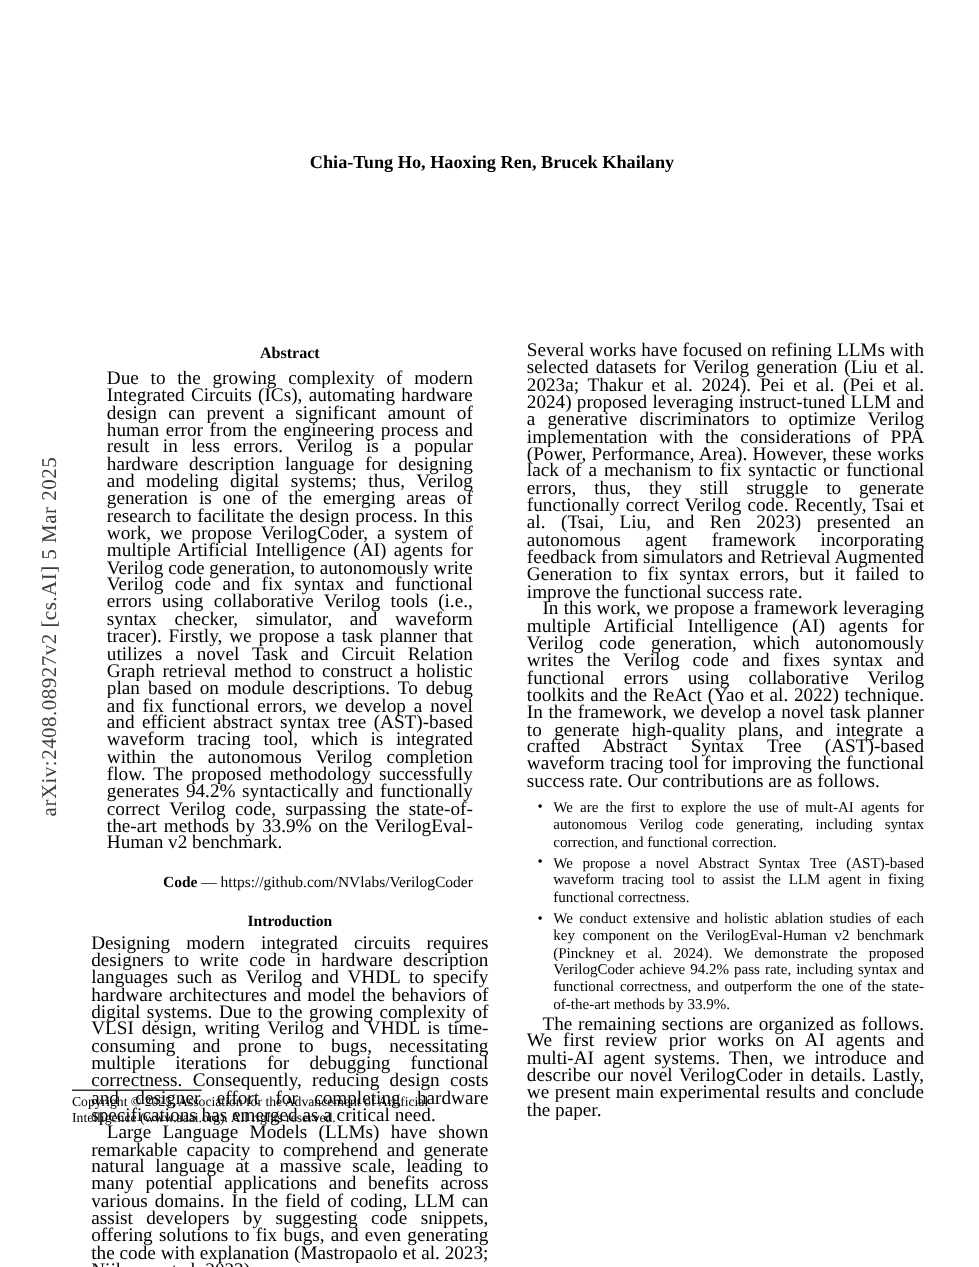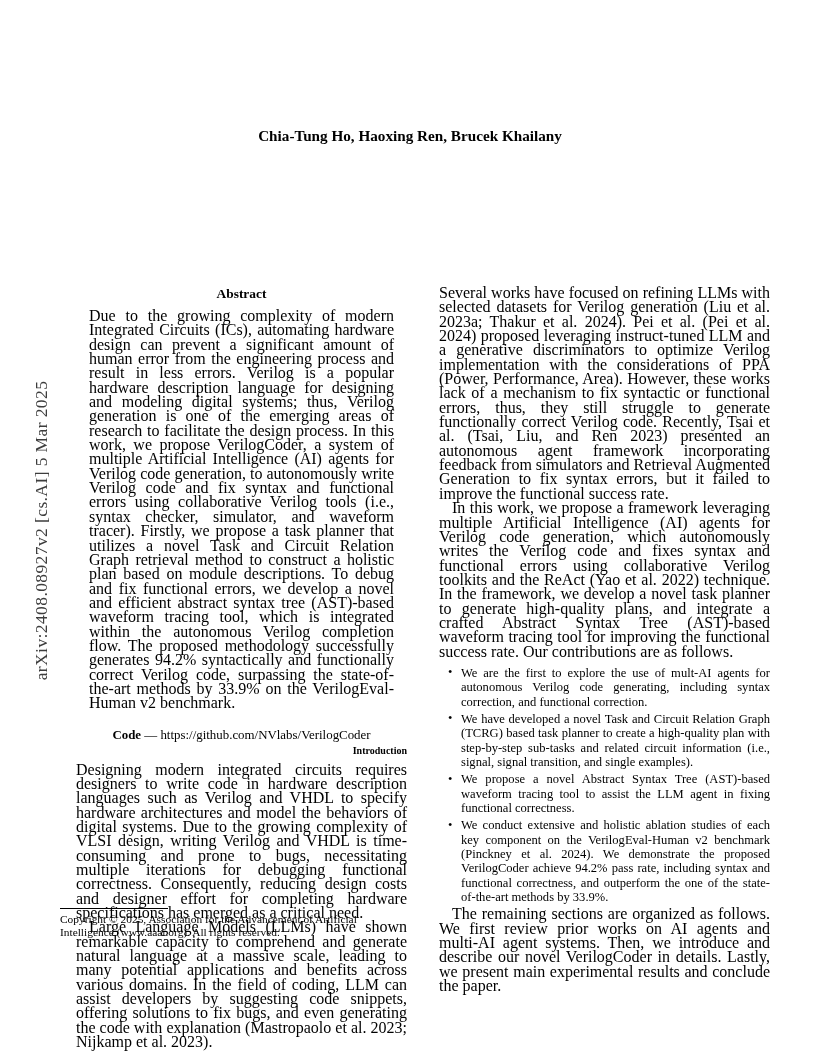--- a/index.html
+++ b/index.html
@@ -83,44 +83,44 @@
   .col-right { left: 363px; }
 
   .section-head {
     text-align: center;
     font-size: 13.4px;
     font-weight: bold;
     line-height: 16px;
     margin: 0 0 7px 0;
   }
   .section-head.intro {
-    font-size: 10px;
+    font-size: 13px;
+    margin-top: 17px;
     margin-bottom: 4px;
-    text-align: right;
   }
 
   .abstract-body {
     margin: 0 13px;
   }
   p.para {
     margin: 0;
     font-size: 16px;
     line-height: 14.35px;
     text-align: justify;
     text-indent: 13px;
     hyphens: none;
   }
   p.para.noindent { text-indent: 0; }
   .abstract-body p.para { text-indent: 0; }
 
   .code-line {
     margin: 17px 13px 0 13px;
     font-size: 12.9px;
     line-height: 15px;
-    text-align: center;
+    text-align: right;
   }
   .code-line .lbl { font-weight: bold; }
 
   
   ul.contrib {
     list-style: none;
     margin: 7px 0 0 0;
     padding: 0;
   }
   ul.contrib li {
@@ -191,21 +191,20 @@
       <p class="para noindent">Designing modern integrated circuits requires designers to write code in hardware description languages such as Verilog and VHDL to specify hardware architectures and model the behaviors of digital systems. Due to the growing complexity of VLSI design, writing Verilog and VHDL is time-consuming and prone to bugs, necessitating multiple iterations for debugging functional correctness. Consequently, reducing design costs and designer effort for completing hardware specifications has emerged as a critical need.</p>
       <p class="para">Large Language Models (LLMs) have shown remarkable capacity to comprehend and generate natural language at a massive scale, leading to many potential applications and benefits across various domains. In the field of coding, LLM can assist developers by suggesting code snippets, offering solutions to fix bugs, and even generating the code with explanation (Mastropaolo et al. 2023; Nijkamp et al. 2023).</p>
     </div>
 
     <div class="col col-right">
       <p class="para noindent">Several works have focused on refining LLMs with selected datasets for Verilog generation (Liu et al. 2023a; Thakur et al. 2024). Pei et al. (Pei et al. 2024) proposed leveraging instruct-tuned LLM and a generative discriminators to optimize Verilog implementation with the considerations of PPA (Power, Performance, Area). However, these works lack of a mechanism to fix syntactic or functional errors, thus, they still struggle to generate functionally correct Verilog code. Recently, Tsai et al. (Tsai, Liu, and Ren 2023) presented an autonomous agent framework incorporating feedback from simulators and Retrieval Augmented Generation to fix syntax errors, but it failed to improve the functional success rate.</p>
       <p class="para">In this work, we propose a framework leveraging multiple Artificial Intelligence (AI) agents for Verilog code generation, which autonomously writes the Verilog code and fixes syntax and functional errors using collaborative Verilog toolkits and the ReAct (Yao et al. 2022) technique. In the framework, we develop a novel task planner to generate high-quality plans, and integrate a crafted Abstract Syntax Tree (AST)-based waveform tracing tool for improving the functional success rate. Our contributions are as follows.</p>
 
       <ul class="contrib">
         <li>We are the first to explore the use of mult-AI agents for autonomous Verilog code generating, including syntax correction, and functional correction.</li>
-        <li>We have developed a novel Task and Circuit Relation Graph (TCRG) based task planner to create a high-quality plan with step-by-step sub-tasks and related circuit information (i.e., signal, signal transition, and single examples).</li>
         <li>We propose a novel Abstract Syntax Tree (AST)-based waveform tracing tool to assist the LLM agent in fixing functional correctness.</li>
         <li>We conduct extensive and holistic ablation studies of each key component on the VerilogEval-Human v2 benchmark (Pinckney et al. 2024). We demonstrate the proposed VerilogCoder achieve 94.2% pass rate, including syntax and functional correctness, and outperform the one of the state-of-the-art methods by 33.9%.</li>
       </ul>
 
       <p class="para after-bullets">The remaining sections are organized as follows. We first review prior works on AI agents and multi-AI agent systems. Then, we introduce and describe our novel VerilogCoder in details. Lastly, we present main experimental results and conclude the paper.</p>
     </div>
   </div>
 
   <div class="footnote">
     <div class="footnote-rule"></div>

